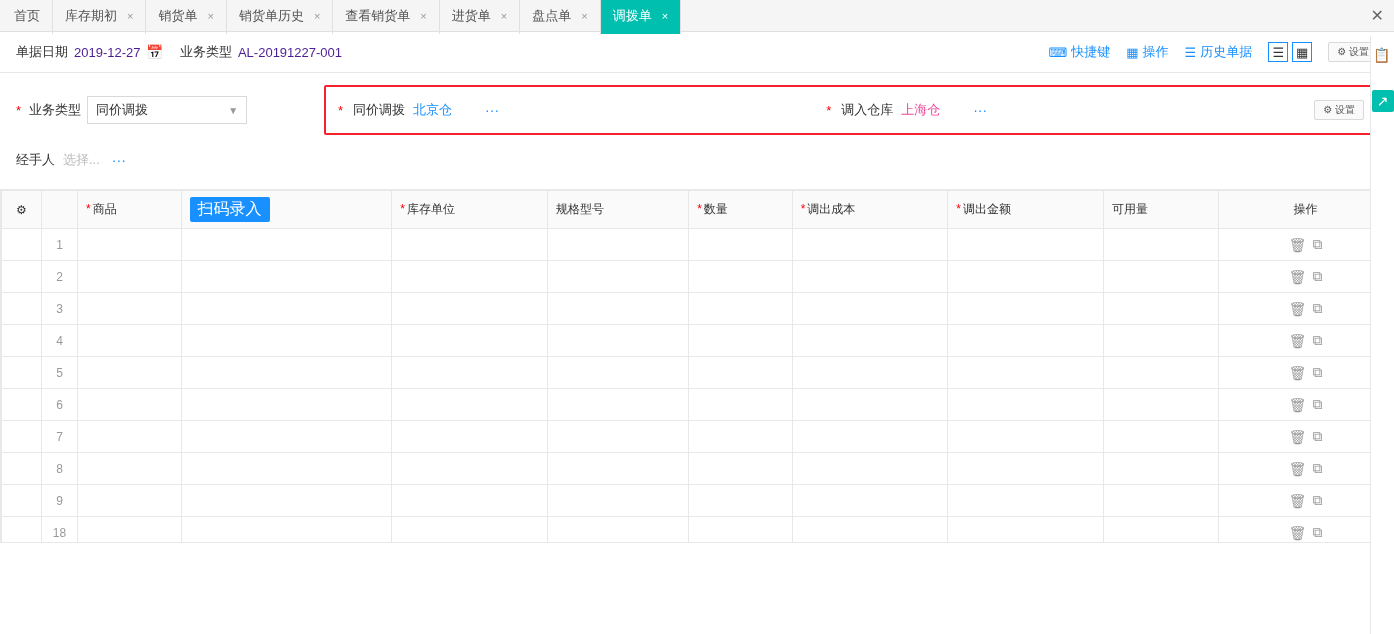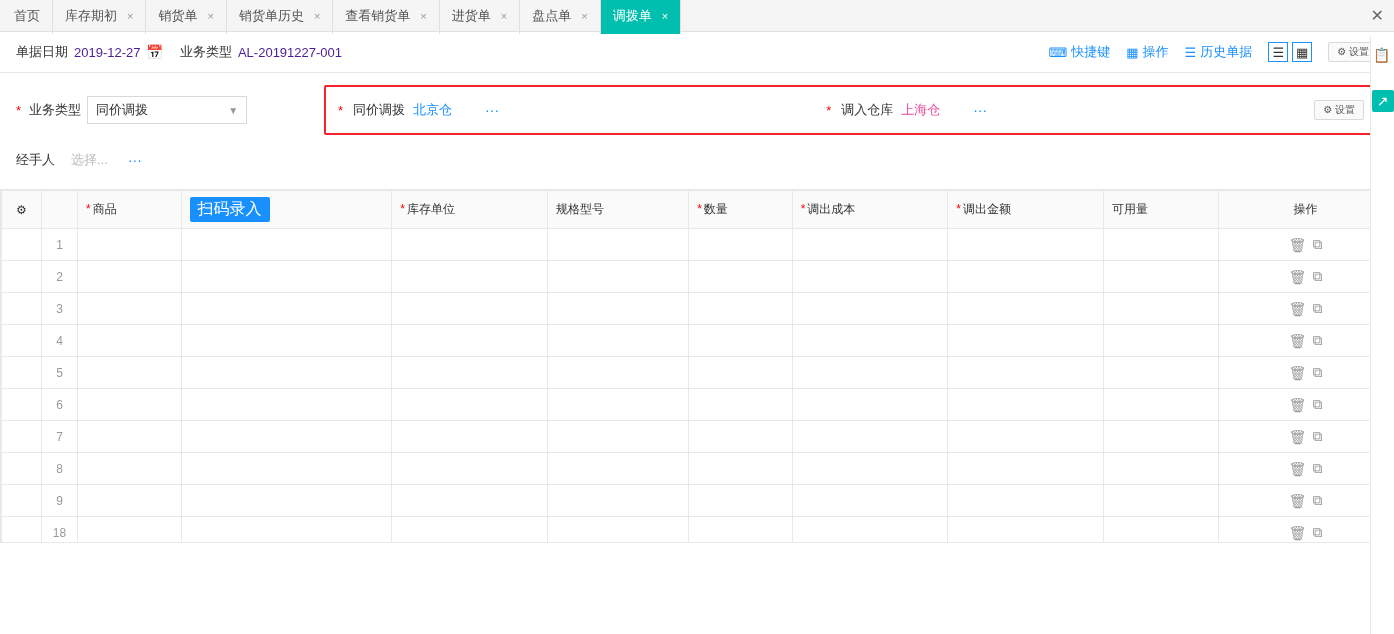--- a/index.html
+++ b/index.html
@@ -162,21 +162,21 @@
       display: flex;
       align-items: center;
       gap: 8px;
       flex: 1;
     }
 
     
     .handler-row {
       display: flex;
       align-items: center;
-      gap: 16px;
+      gap: 8px;
       padding: 4px 0 8px 0;
     }
     .handler-select {
       color: #bbb;
       font-size: 13px;
       border: none;
       outline: none;
       cursor: pointer;
     }
 

